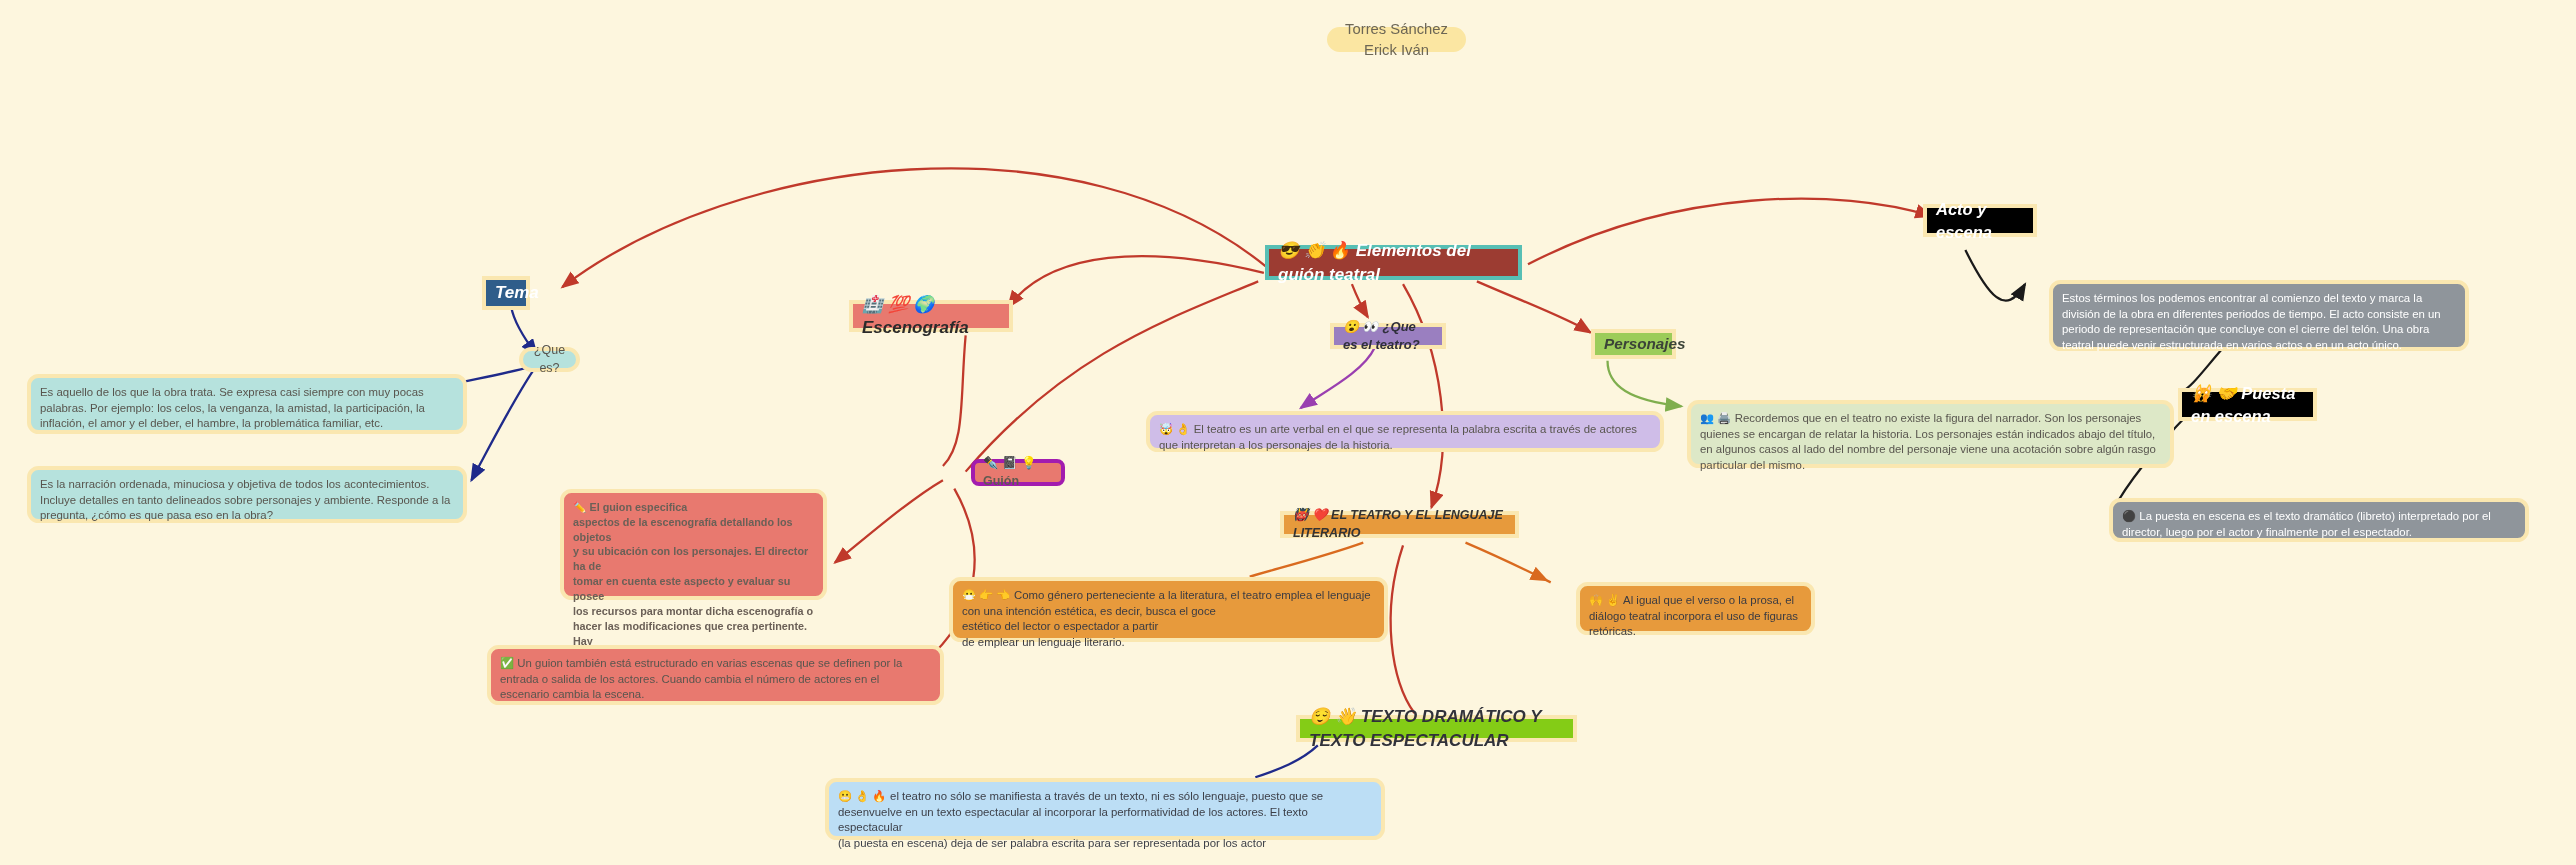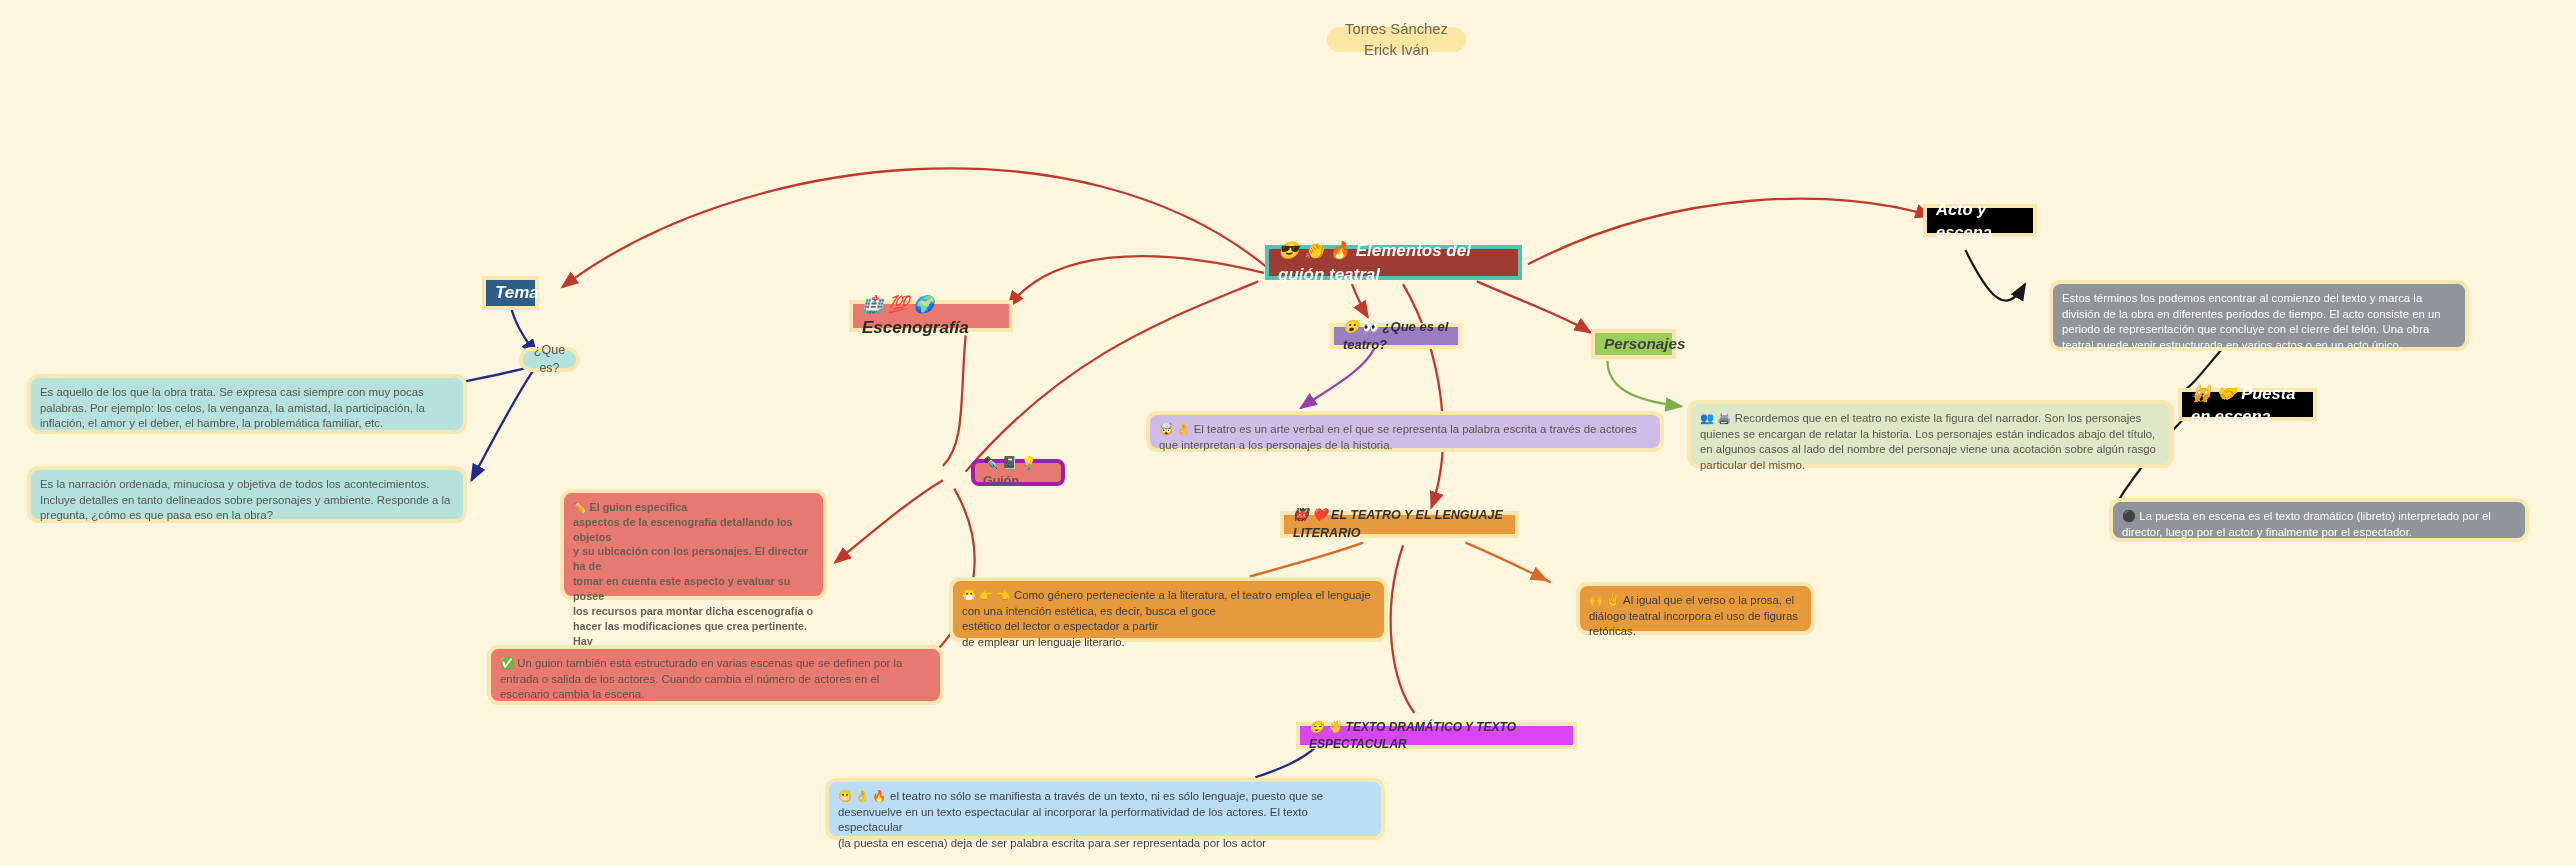--- a/index.html
+++ b/index.html
@@ -52,21 +52,21 @@
     padding: 0 9px;
   }
   .hdr-center { font-size: 17px; color: #ffffff; background: #9c3c32; border-color: #57bfb4; }
   .hdr-tema   { font-size: 17px; color: #ffffff; background: #2f5d8a; }
   .hdr-escen  { font-size: 17px; color: #2b2b2b; background: #e8796f; }
   .hdr-queteatro { font-size: 13px; color: #2f2f3b; background: #9a7fc0; }
   .hdr-person { font-size: 15.3px; color: #3b4338; background: #9ccc59; }
   .hdr-acto   { font-size: 16.5px; color: #ffffff; background: #000000; }
   .hdr-puesta { font-size: 16.5px; color: #ffffff; background: #000000; }
   .hdr-teatro-leng { font-size: 12.5px; color: #333333; background: #e79a3c; }
-  .hdr-texto-dram  { font-size: 12px; color: #31323a; background: #d946ef; margin-top: 7px; }
+  .hdr-texto-dram  { font-size: 17px; color: #31323a; background: #84cc16; }
 
   
   .bub {
     border-radius: 11.4px;
     padding: 6.8px 9px;
     font-size: 11.4px;
   }
   .bub-teal   { background: #b6e2dd; }
   .bub-teal-s { background: #b6e2dd; border-radius: 16px; font-size: 12.5px; text-align:center;
                 display:flex; align-items:center; justify-content:center; padding:2.3px 5.7px;}
@@ -152,21 +152,21 @@
       <path d="M935,645 C880,660 820,670 790,678" stroke="#1f2a8a"></path>
 
       <path d="M940,650 C900,710 860,790 830,845" stroke="#1f2a8a" marker-end="url(#ar-blue)"></path>
     </g>
   </svg>
 
   <div class="node pill" style="left:1327px; top:27px; width:139px; height:25px;">Torres Sánchez Erick Iván</div>
 
   <div class="node hdr hdr-center" style="left:1265px; top:245px; width:257px; height:35px;">😎 👏 🔥 Elementos del guión teatral</div>
 
-  <div class="node hdr hdr-tema" style="left:482px; top:276px; width:57px; height:34px;">Tema</div>
+  <div class="node hdr hdr-tema" style="left:482px; top:276px; width:48px; height:34px;">Tema</div>
 
   <div class="node bub-teal-s" style="left:519px; top:347px; width:61px; height:25px; border:4px solid #fae7b0; box-sizing:border-box; color:#58554e;">¿Que es?</div>
 
   <div class="node bub bub-teal" style="left:27px; top:374px; width:440px; height:60px;">Es aquello de los que la obra trata. Se expresa casi siempre con muy pocas palabras. Por ejemplo: los celos, la venganza, la amistad, la participación, la inflación, el amor y el deber, el hambre, la problemática familiar, etc.</div>
 
   <div class="node bub bub-teal" style="left:27px; top:466px; width:440px; height:57px;">Es la narración ordenada, minuciosa y objetiva de todos los acontecimientos. Incluye detalles en tanto delineados sobre personajes y ambiente. Responde a la pregunta, ¿cómo es que pasa eso en la obra?</div>
 
   <div class="node hdr hdr-escen" style="left:849px; top:300px; width:164px; height:32px;">🏥 💯 🌍 Escenografía</div>
 
 
@@ -176,21 +176,21 @@
 aspectos de la escenografía detallando los objetos
 y su ubicación con los personajes. El director ha de
 tomar en cuenta este aspecto y evaluar su posee
 los recursos para montar dicha escenografía o
 hacer las modificaciones que crea pertinente. Hay
 obras que prescinden de escenografía y crean el
 ambiente a través de luces o telones.</div>
 
   <div class="node bub bub-salmon" style="left:487px; top:645px; width:457px; height:60px;">✅ Un guion también está estructurado en varias escenas que se definen por la entrada o salida de los actores. Cuando cambia el número de actores en el escenario cambia la escena.</div>
 
-  <div class="node hdr hdr-queteatro" style="left:1330px; top:323px; width:132px; height:26px;">😮 👀 ¿Que es el teatro?</div>
+  <div class="node hdr hdr-queteatro" style="left:1330px; top:323px; width:116px; height:26px;">😮 👀 ¿Que es el teatro?</div>
 
   <div class="node bub bub-purple" style="left:1146px; top:411px; width:518px; height:41px;">🤯 👌 El teatro es un arte verbal en el que se representa la palabra escrita a través de actores que interpretan a los personajes de la historia.</div>
 
   <div class="node hdr hdr-teatro-leng" style="left:1280px; top:511px; width:239px; height:27px;">👹 ❤️ EL TEATRO Y EL LENGUAJE LITERARIO</div>
 
   <div class="node bub bub-orange" style="left:907px; top:577px; width:439px; height:65px;">😷 👉 👈 Como género perteneciente a la literatura, el teatro emplea el lenguaje con una intención estética, es decir, busca el goce
 estético del lector o espectador a partir
 de emplear un lenguaje literario.</div>
 
   <div class="node bub bub-orange" style="left:1534px; top:582px; width:239px; height:53px;">🙌 ✌️ Al igual que el verso o la prosa, el diálogo teatral incorpora el uso de figuras

